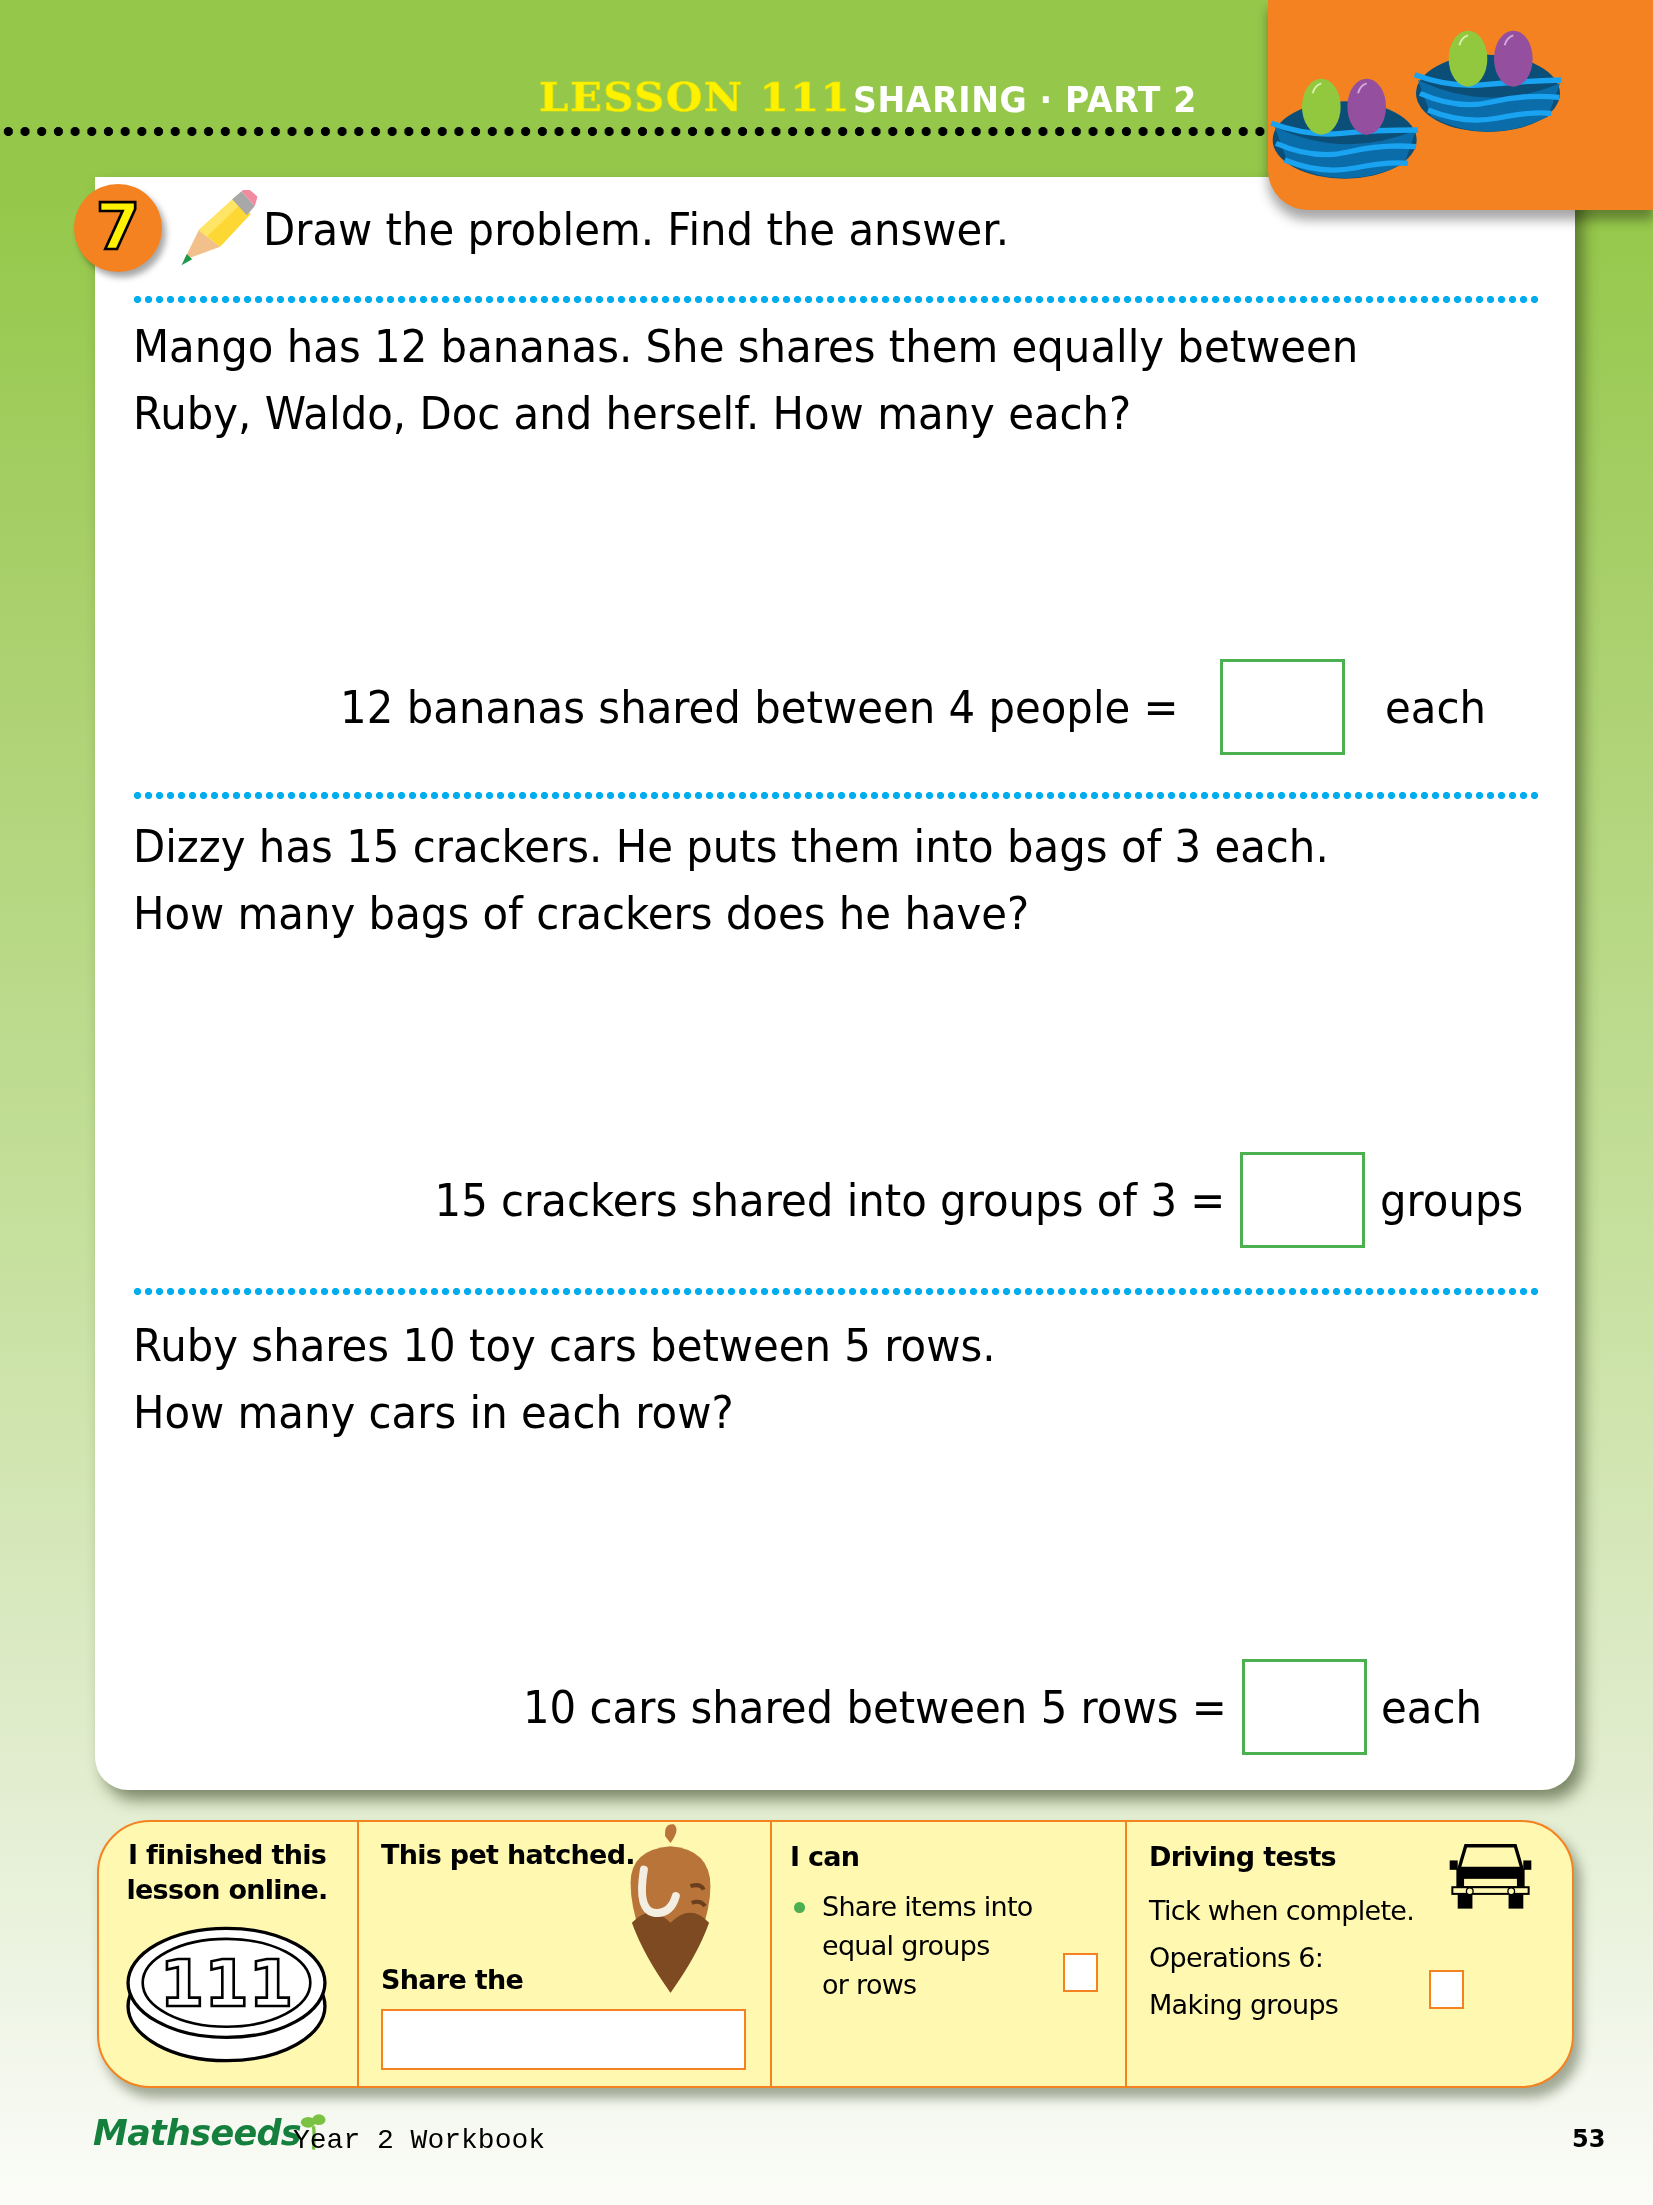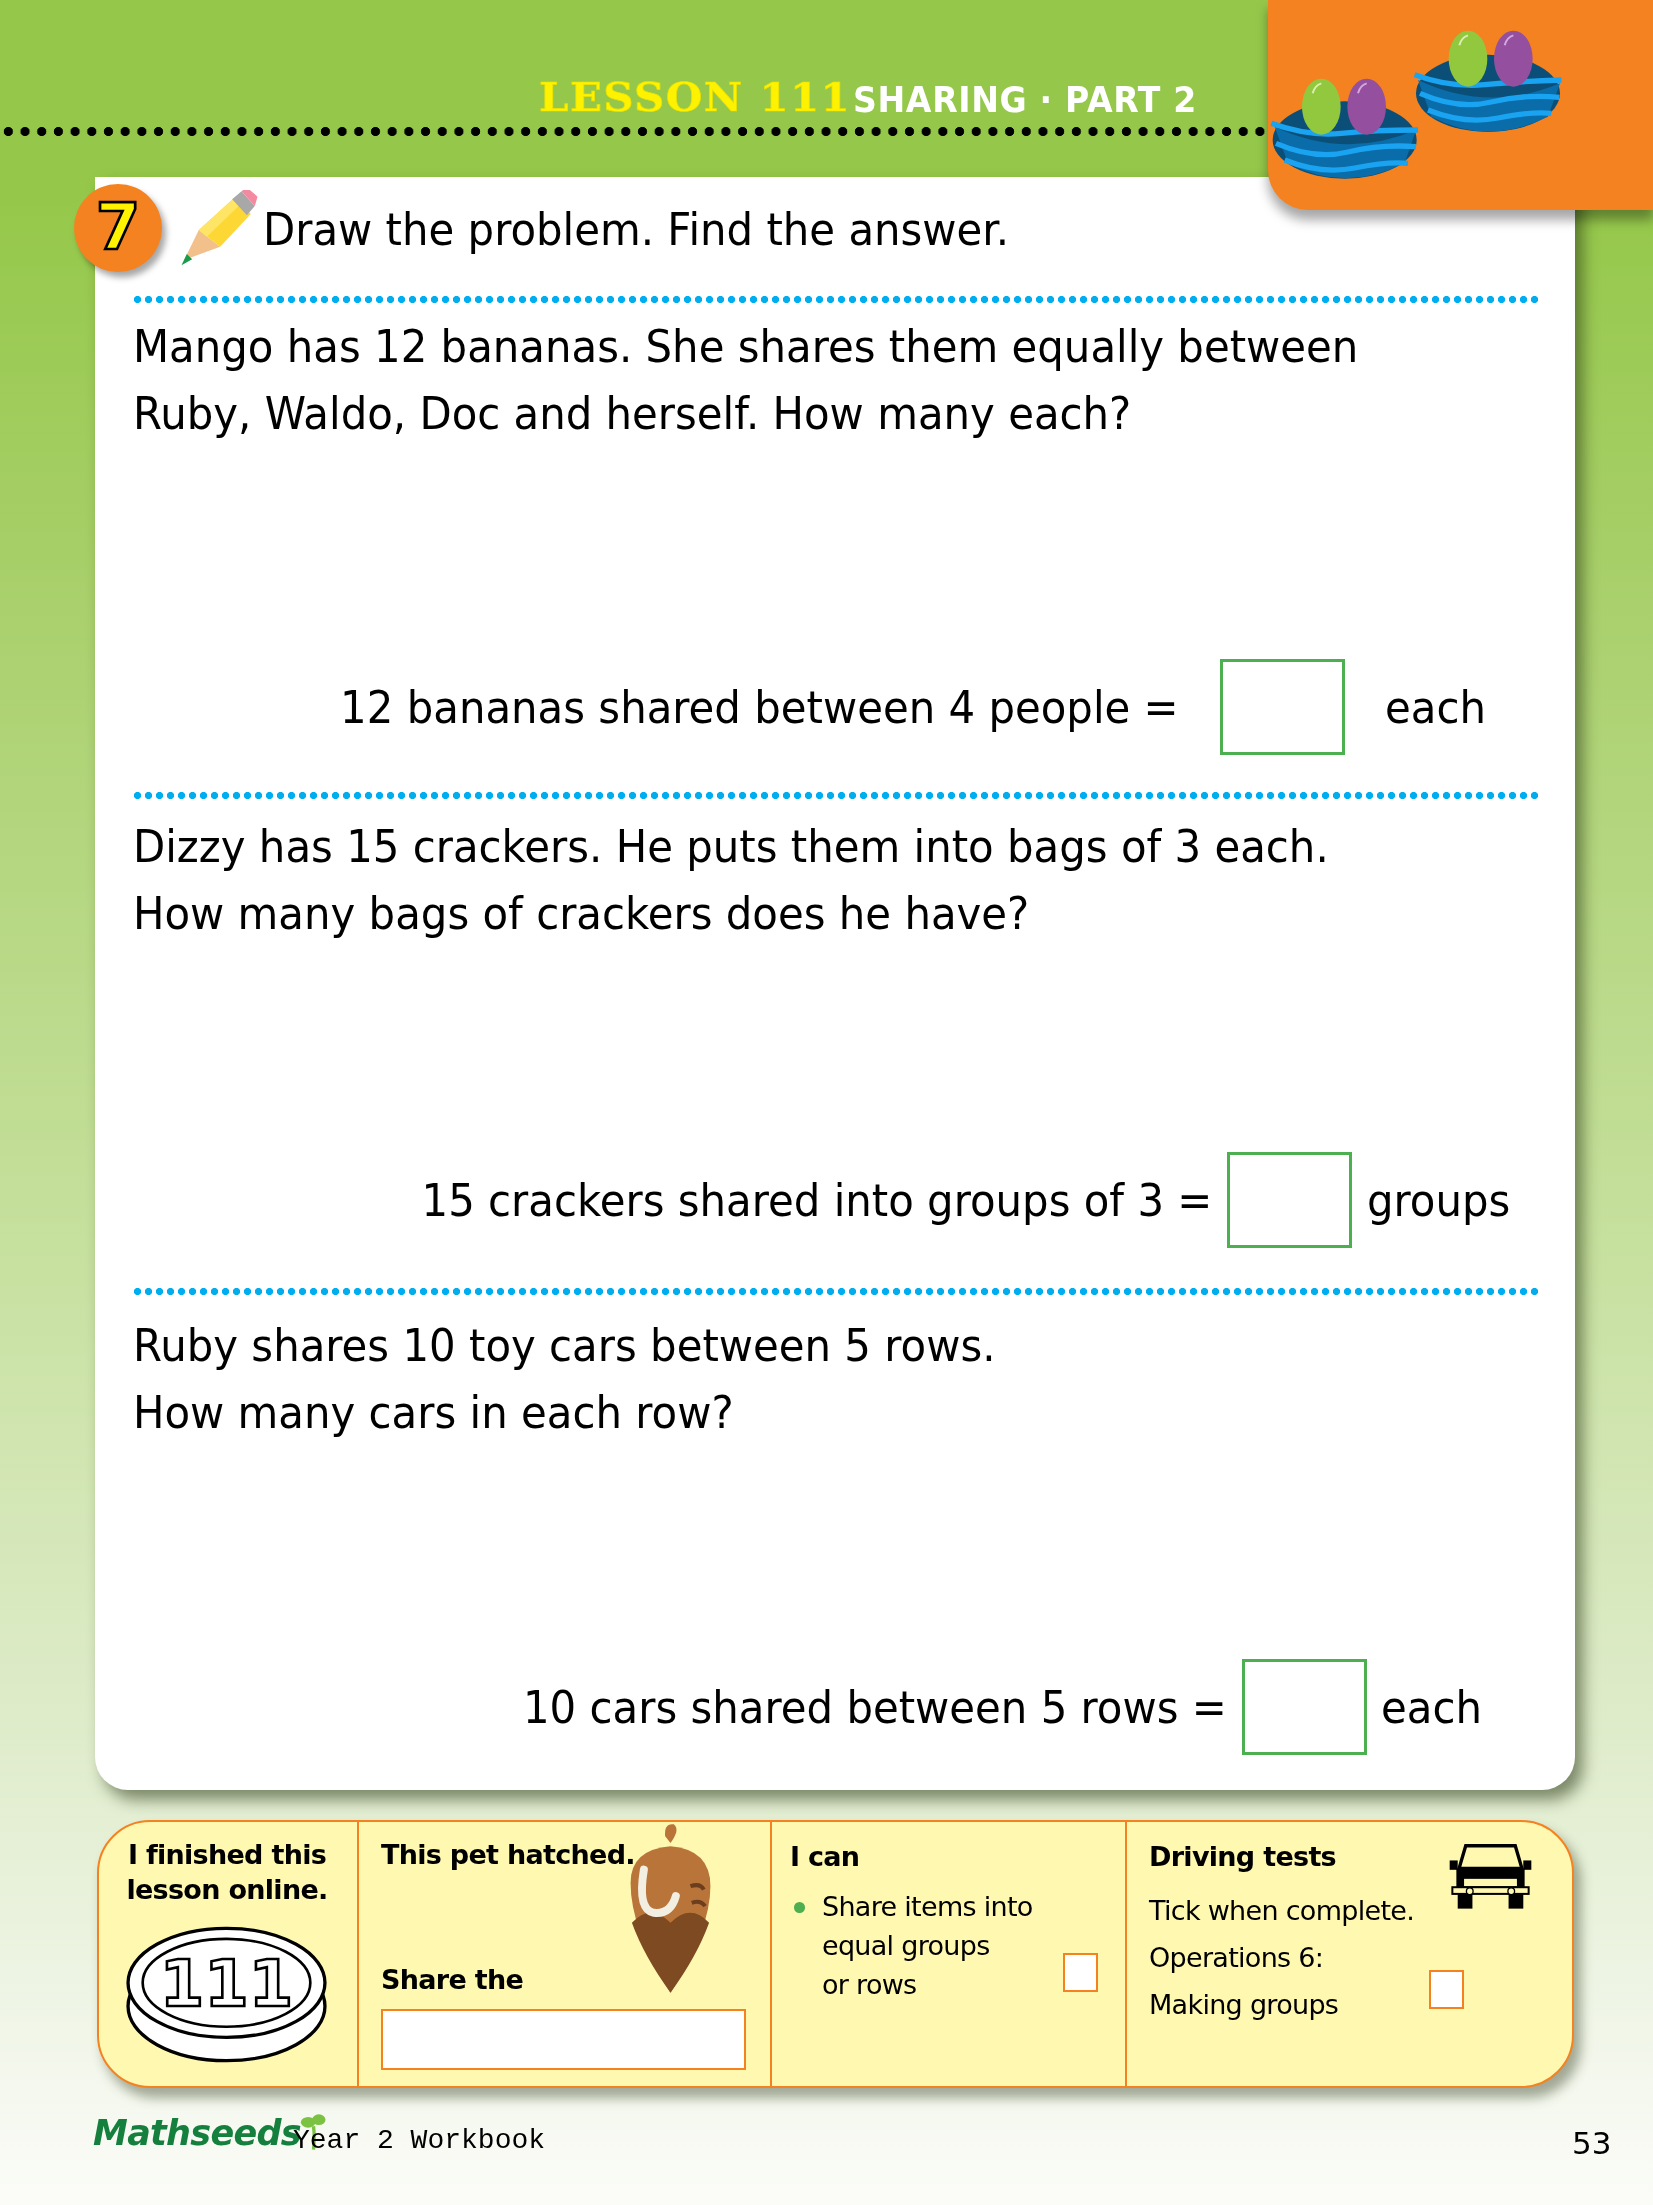--- a/index.html
+++ b/index.html
@@ -52,21 +52,21 @@
   .fp-divider { top:1821px; width:2px; height:265px; background:#f58220; z-index:3; }
   .fp-bold { font-family:"DejaVu Sans", sans-serif; font-weight:bold; color:#000; z-index:4; white-space:nowrap; letter-spacing:-0.7px; }
   .fp-text { font-family:"DejaVu Sans", sans-serif; color:#000; z-index:4; white-space:nowrap; letter-spacing:-0.7px; }
   .tick-box { width:35px; height:39px; background:#fff; border:2.7px solid #f58220; box-sizing:border-box; z-index:4; }
   #pet-name-box { left:381px; top:2009px; width:365px; height:61px; background:#fff; border:2.7px solid #f58220; box-sizing:border-box; z-index:4; }
 
   
   #brand-logo { left:93px; top:2113px; z-index:4; display:flex; align-items:flex-end; }
   #brand-word { font-family:"DejaVu Sans", sans-serif; font-weight:bold; font-style:italic; font-size:35px; color:#15803d; letter-spacing:-0.7px;}
   #workbook-label { left:293px; top:2125px; font-size:28px; color:#000; z-index:4; font-family:Liberation Mono, monospace; }
-  #page-number { left:1572px; top:2125px; font-size:31px; font-weight:normal; color:#000; z-index:4; font-family:"DejaVu Sans", sans-serif;}
+  #page-number { left:1572px; top:2125px; font-size:24px; font-weight:bold; color:#000; z-index:4; font-family:"DejaVu Sans", sans-serif;}
 </style>
 </head>
 <body>
 
 <div id="header-title" class="abs">
   <span id="lesson-label">LESSON 111</span>
   <span id="topic-label">SHARING · PART 2</span>
 </div>
 <div id="header-dots" class="abs"></div>
 
@@ -124,21 +124,21 @@
   <span class="eq-text">12 bananas shared between 4 people =</span>
   <div class="answer-box"><span></span></div>
   <span class="eq-unit">each</span>
 </div>
 <div class="abs blue-dots" style="left:132px; top:791px; width:1408px;"></div>
 
 <div class="abs problem-text" style="left:133px; top:813px;">
   <div>Dizzy has 15 crackers. He puts them into bags of 3 each.</div>
   <div>How many bags of crackers does he have?</div>
 </div>
-<div class="abs equation" style="right:133px; top:1152px;">
+<div class="abs equation" style="right:120px; top:1152px;">
   <span class="eq-text">15 crackers shared into groups of 3 =</span>
   <div class="answer-box"><span></span></div>
   <span class="eq-unit">groups</span>
 </div>
 <div class="abs blue-dots" style="left:132px; top:1287px; width:1408px;"></div>
 
 <div class="abs problem-text" style="left:133px; top:1312px;">
   <div>Ruby shares 10 toy cars between 5 rows.</div>
   <div>How many cars in each row?</div>
 </div>

